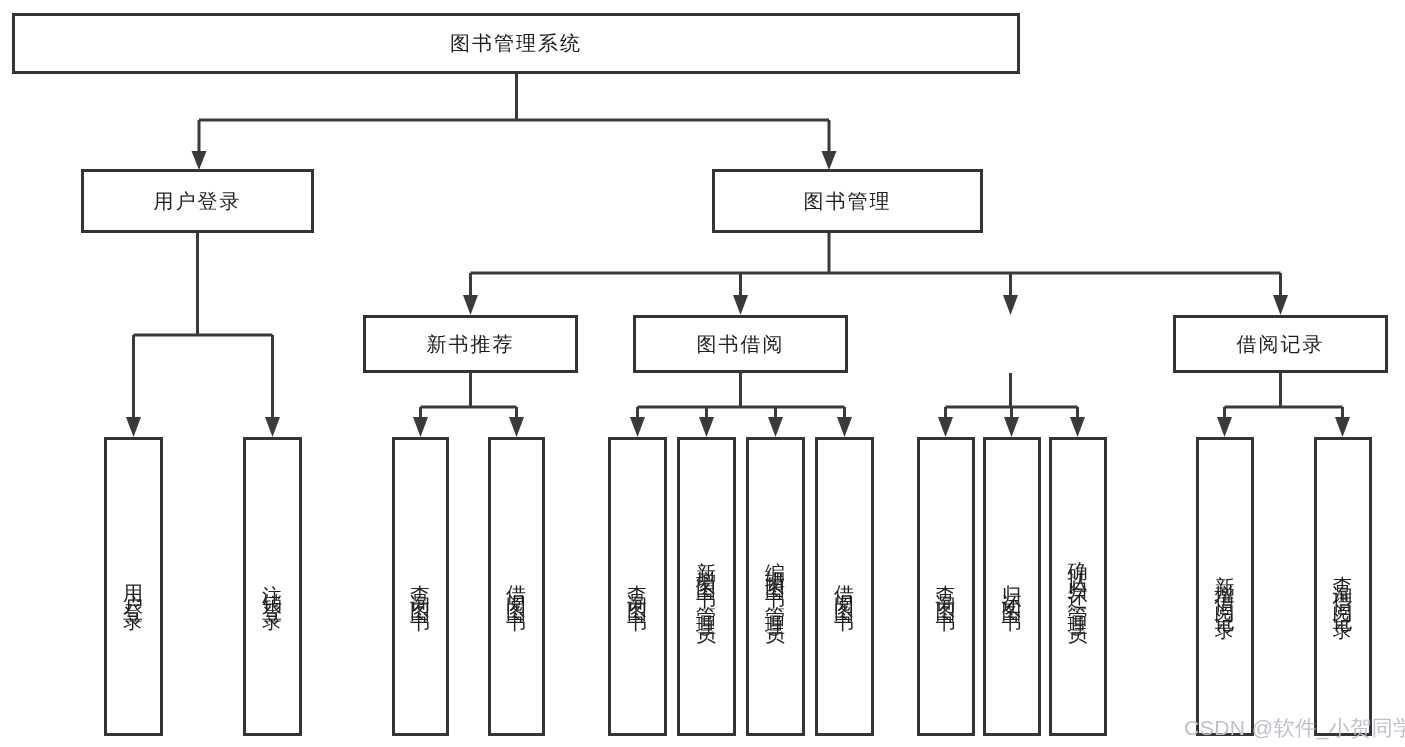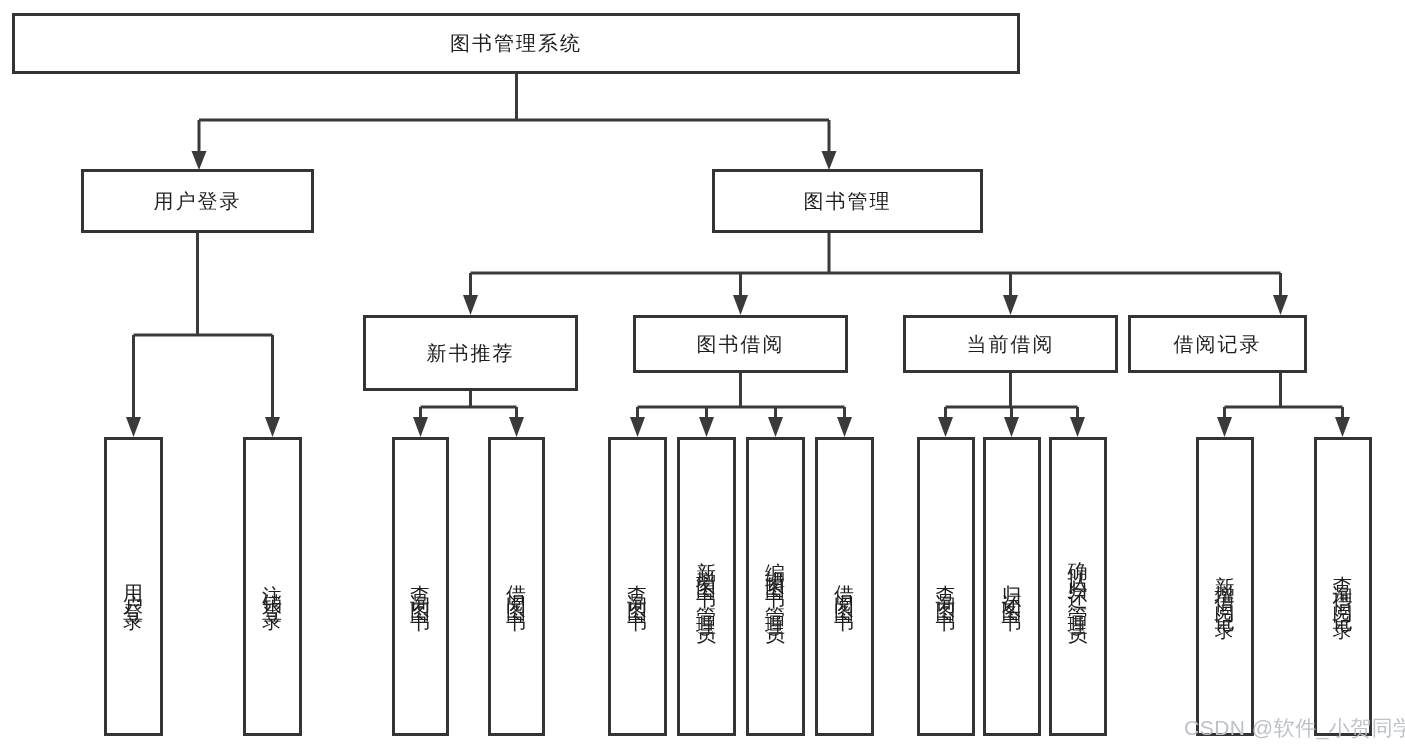--- a/index.html
+++ b/index.html
@@ -123,24 +123,23 @@
       <polygon points="1217,417 1232,417 1224.5,437"></polygon>
       <polygon points="1335,417 1350,417 1342.5,437"></polygon>
     </g>
   </svg>
 
   <div class="node" style="left:12px; top:13px; width:1008px; height:61px;">图书管理系统</div>
 
   <div class="node" style="left:81px; top:169px; width:233px; height:64px;">用户登录</div>
   <div class="node" style="left:712px; top:169px; width:271px; height:64px;">图书管理</div>
 
-  <div class="node" style="left:363px; top:315px; width:215px; height:76px;">新书推荐</div>
+  <div class="node" style="left:363px; top:315px; width:215px; height:58px;">新书推荐</div>
   <div class="node" style="left:633px; top:315px; width:215px; height:58px;">图书借阅</div>
-  <div class="node" style="left:903px; top:315px; width:215px; height:58px;">当前借阅</div>
-  <div class="node" style="left:1128px; top:315px; width:179px; height:58px;">借阅记录</div>
+  <div class="node" style="left:1173px; top:315px; width:215px; height:58px;">借阅记录</div>
 
   <div class="vnode" style="left:104px; top:437px; width:59px; height:299px;">
     <span class="vtext">用户登录</span>
   </div>
   <div class="vnode" style="left:243px; top:437px; width:59px; height:299px;">
     <span class="vtext">注销登录</span>
   </div>
   <div class="vnode" style="left:392px; top:437px; width:57px; height:299px;">
     <span class="vtext">查询图书</span>
   </div>

